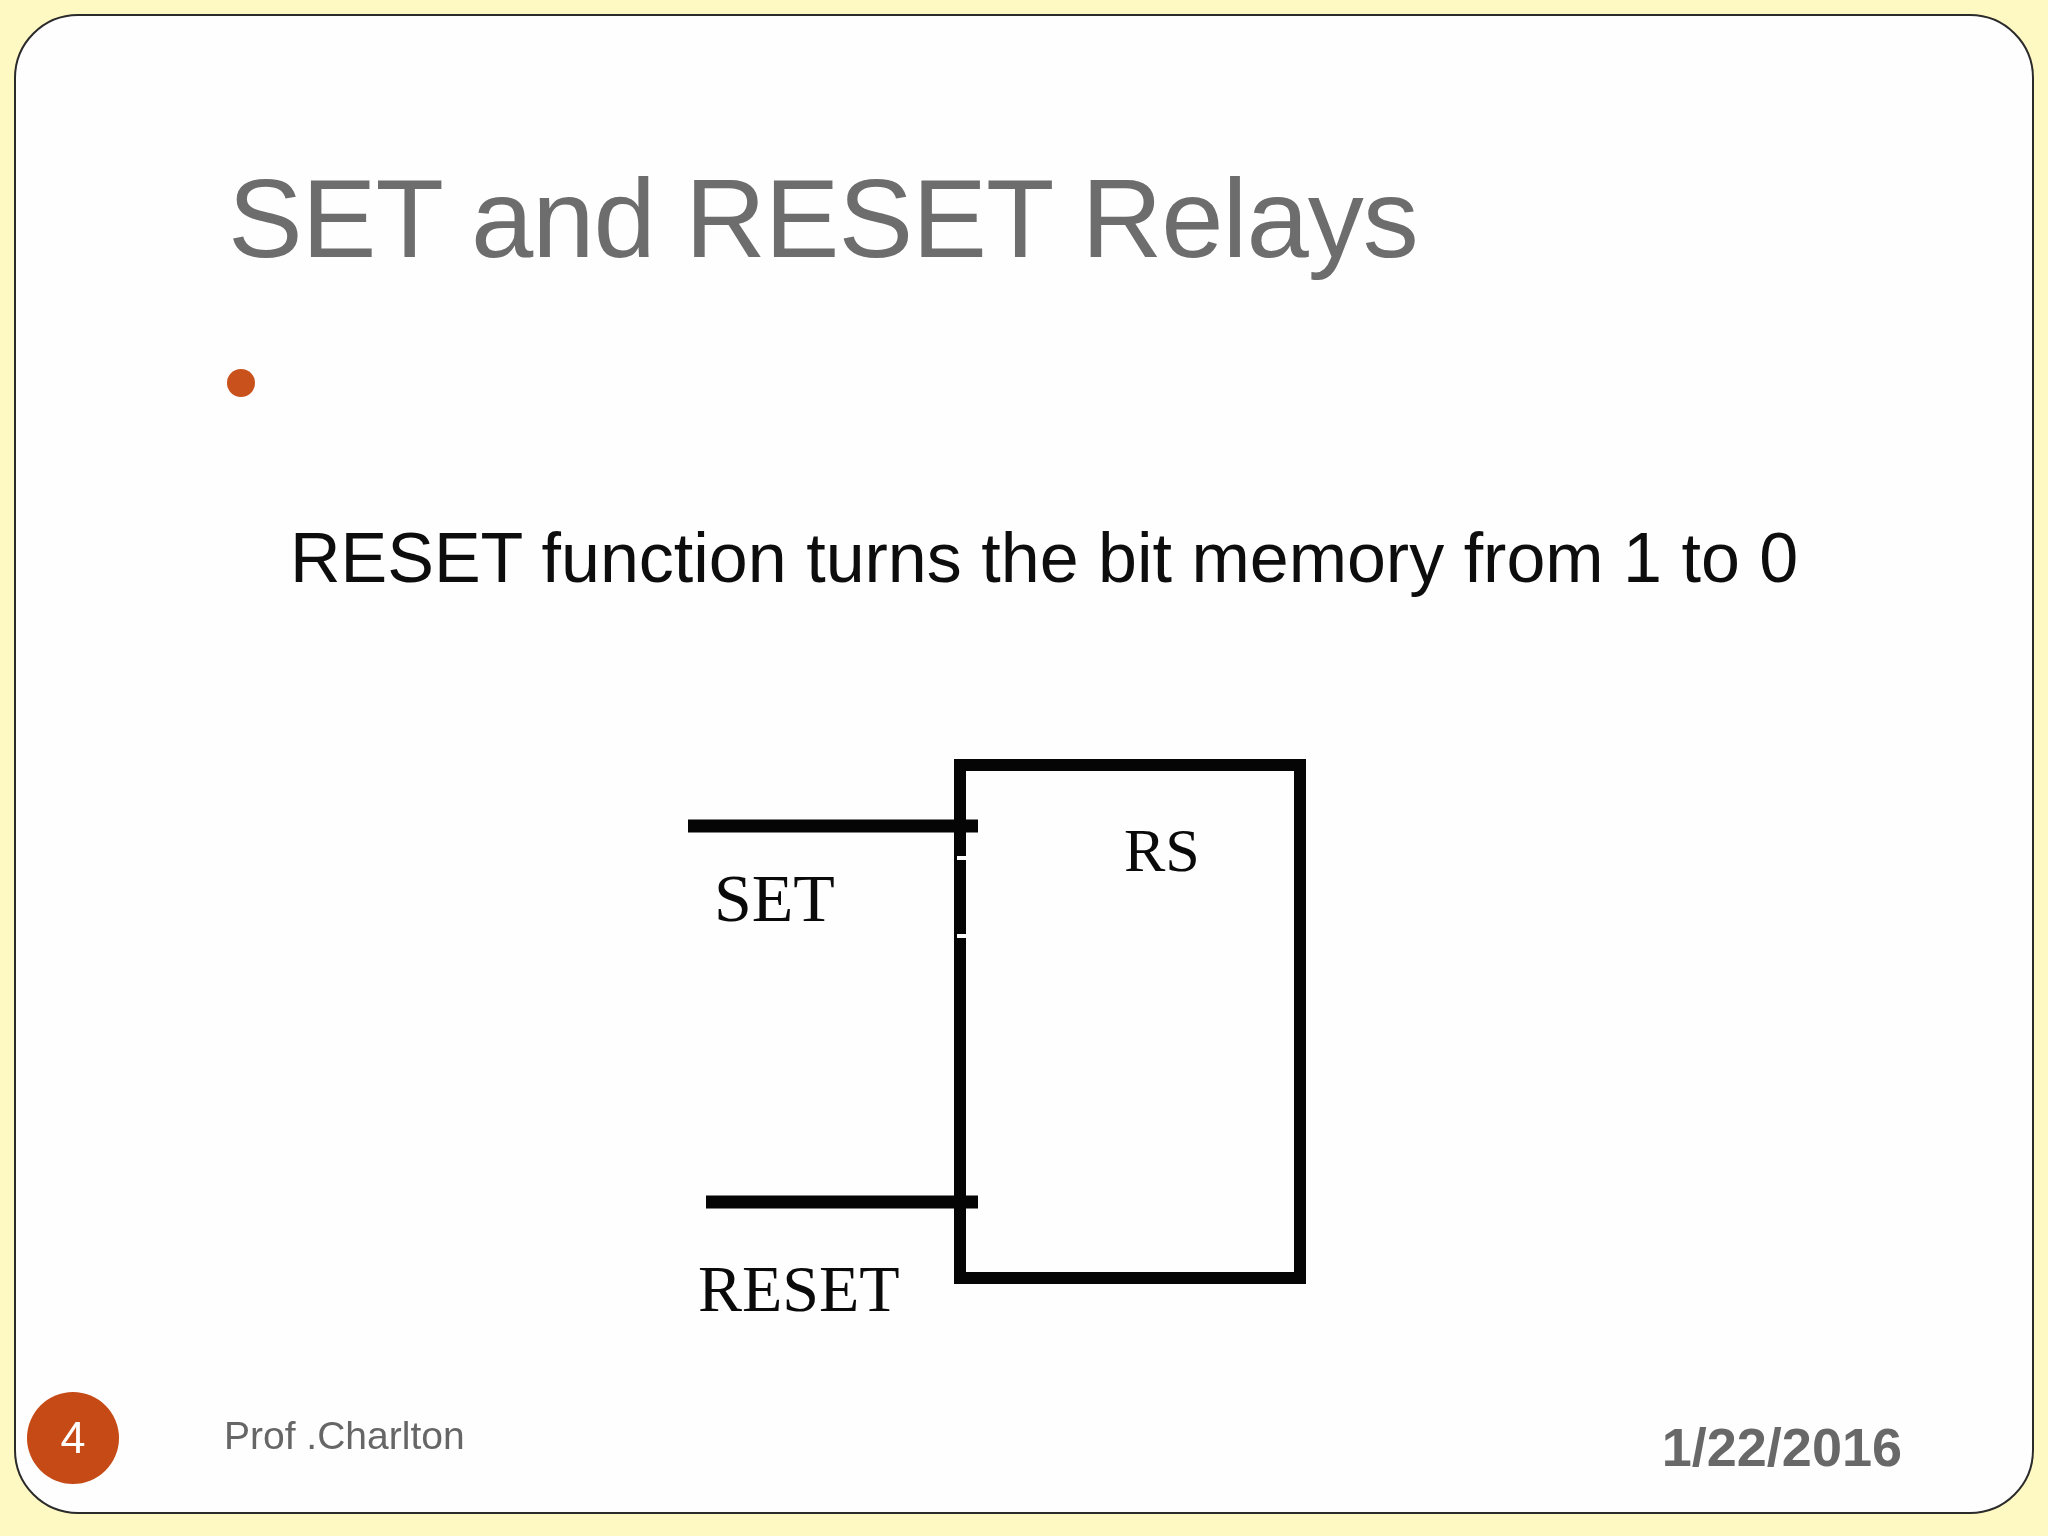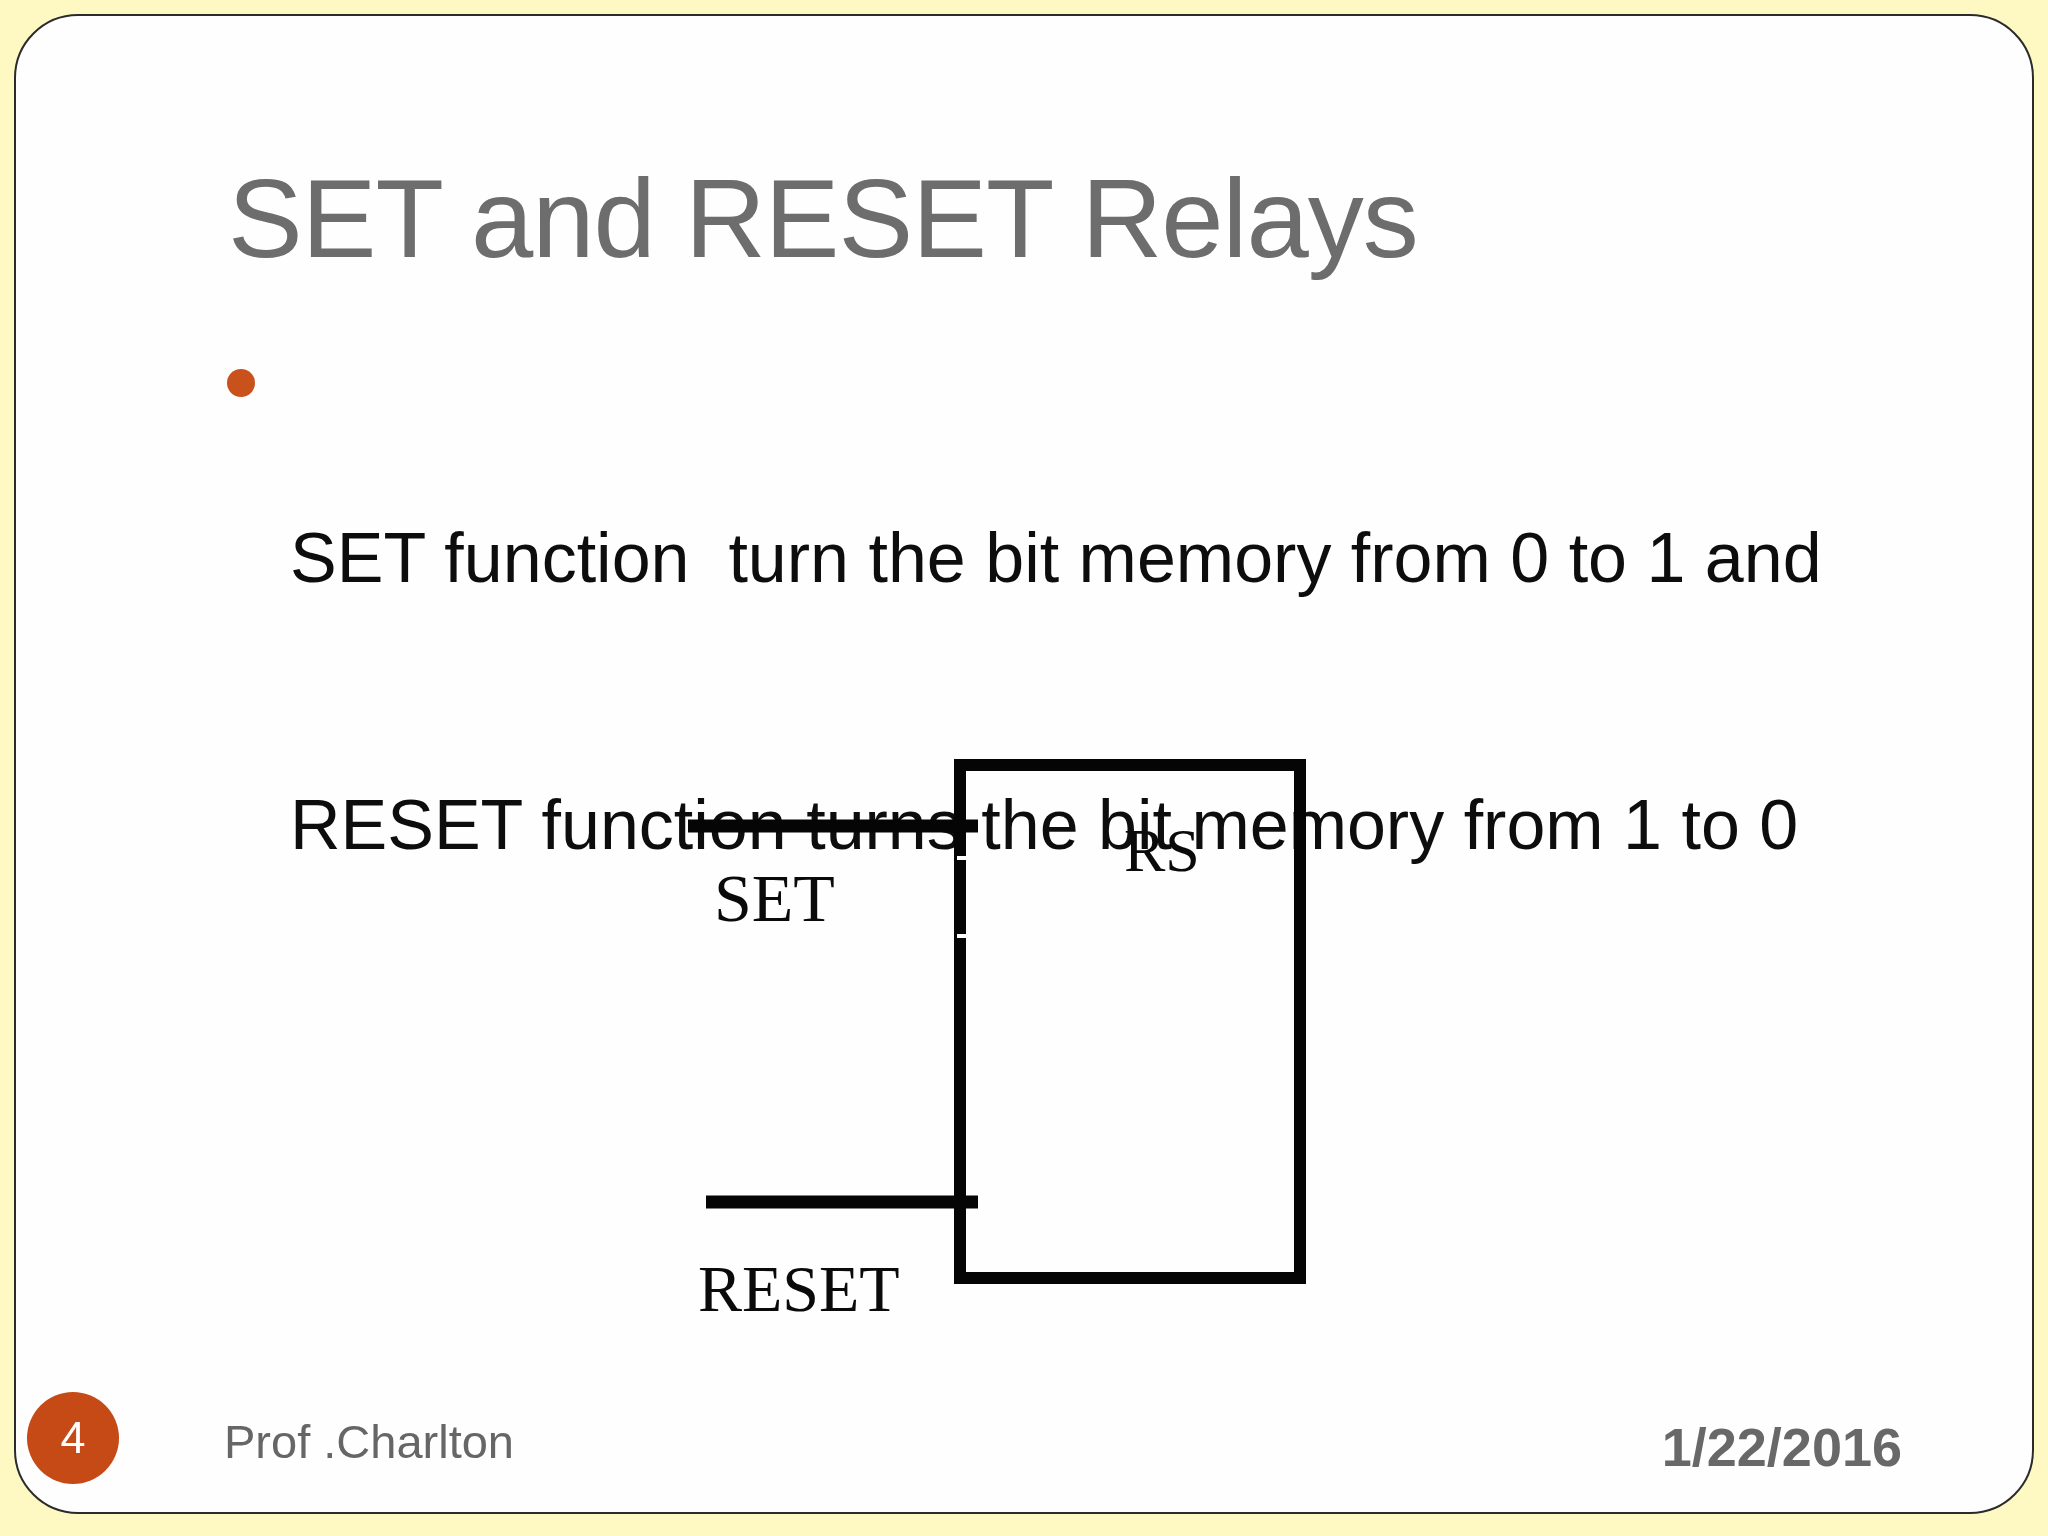--- a/index.html
+++ b/index.html
@@ -60,21 +60,21 @@
     background: #c64a15;
     color: #ffffff;
     font-size: 45px;
     display: flex;
     align-items: center;
     justify-content: center;
   }
   .footer-author {
     position: absolute;
     left: 224px; top: 1414px;
-    font-size: 47px;
+    font-size: 39px;
     color: #666666;
     white-space: pre;
   }
   .footer-date {
     position: absolute;
     right: 146px; top: 1416px;
     font-size: 54px;
     color: #686868;
     white-space: pre;
     font-weight: bold;
@@ -85,21 +85,20 @@
 
 <div class="canvas">
 
   <div class="slide-frame"></div>
 
   <div class="slide-title">SET and RESET Relays</div>
 
   <span class="bullet-dot"></span>
 
   <div class="bullet-text">
-    <div>SET function  turn the bit memory from 0 to 1 and</div>
     <div>RESET function turns the bit memory from 1 to 0</div>
   </div>
 
   <svg class="diagram-svg" width="760" height="660" viewBox="600 700 760 660" xmlns="http://www.w3.org/2000/svg">
 
     <rect x="960" y="765" width="340" height="513" fill="none" stroke="#050505" stroke-width="12"></rect>
 
     <line x1="688" y1="826" x2="978" y2="826" stroke="#050505" stroke-width="13"></line>
 
     <line x1="706" y1="1202" x2="978" y2="1202" stroke="#050505" stroke-width="13"></line>

